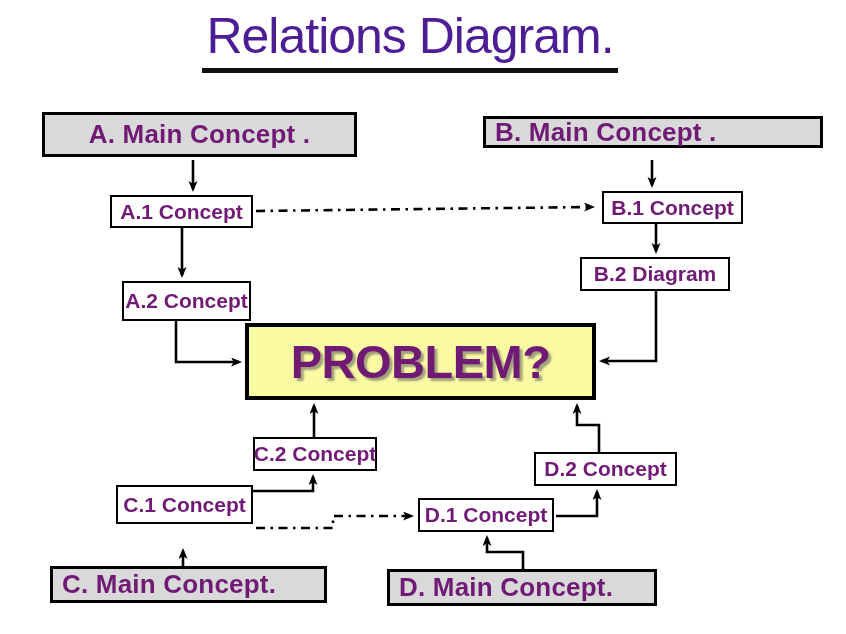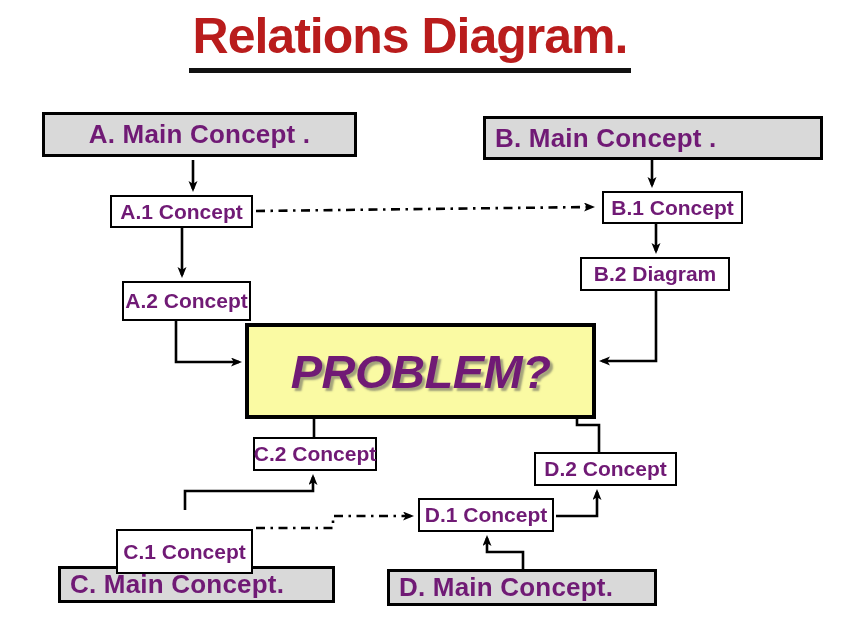--- a/index.html
+++ b/index.html
@@ -10,23 +10,23 @@
     font-family:"Liberation Sans", sans-serif;
     overflow:hidden;
   }
   .title-wrap{
     position:absolute;top:8px;left:0;right:26px;
     text-align:center;
   }
   .title{
     display:inline-block;
     font-size:50px;
-    font-weight:700;
+    font-weight:400;
     letter-spacing:-1px;
-    color:#b91c1c;
+    color:#4c1d95;
     border-bottom:5px solid #111;
     padding:0 4px 2px 4px;
     line-height:1.15;
   }
   svg.connectors{
     position:absolute;top:0;left:0;width:846px;height:634px;
   }
   .conn{
     fill:none;
     stroke:var(--line,#000);
@@ -94,28 +94,28 @@
     <path class="conn" d="M183,566 L183,551" marker-end="url(#ah)"></path>
     <path class="conn" d="M185,510 L185,491 L313,491 L313,477" marker-end="url(#ah)"></path>
     <path class="conn" d="M314,437 L314,406" marker-end="url(#ah)"></path>
     <path class="conn dashdot" d="M256,528 L333,528 L333,516 L411,516" marker-end="url(#ah)"></path>
     <path class="conn" d="M523,569 L523,552 L487,552 L487,538" marker-end="url(#ah)"></path>
     <path class="conn" d="M556,516 L597,516 L597,492" marker-end="url(#ah)"></path>
     <path class="conn" d="M599,452 L599,425 L577,425 L577,406" marker-end="url(#ah)"></path>
   </svg>
 
   <div class="box main" style="left:42px;top:112px;width:315px;height:45px;">A. Main Concept .</div>
-  <div class="box main left-text" style="left:483px;top:116px;width:340px;height:44px;">B. Main Concept .</div>
-  <div class="box main left-text" style="left:50px;top:566px;width:277px;height:37px;margin-left:8px;">C. Main Concept.</div>
+  <div class="box main left-text" style="left:483px;top:116px;width:340px;height:32px;">B. Main Concept .</div>
+  <div class="box main left-text" style="left:50px;top:566px;width:277px;height:37px;">C. Main Concept.</div>
   <div class="box main left-text" style="left:387px;top:569px;width:270px;height:37px;">D. Main Concept.</div>
 
   <div class="box sub" style="left:110px;top:195px;width:143px;height:33px;">A.1 Concept</div>
   <div class="box sub" style="left:122px;top:281px;width:129px;height:40px;">A.2 Concept</div>
   <div class="box sub" style="left:602px;top:191px;width:141px;height:33px;">B.1 Concept</div>
   <div class="box sub" style="left:580px;top:257px;width:150px;height:34px;">B.2 Diagram</div>
-  <div class="box sub" style="left:116px;top:529px;width:137px;height:45px;">C.1 Concept</div>
+  <div class="box sub" style="left:116px;top:485px;width:137px;height:39px;">C.1 Concept</div>
   <div class="box sub" style="left:253px;top:437px;width:124px;height:34px;">C.2 Concept</div>
   <div class="box sub" style="left:418px;top:498px;width:136px;height:34px;">D.1 Concept</div>
   <div class="box sub" style="left:534px;top:452px;width:143px;height:34px;text-align:center;">D.2 Concept</div>
 
-  <div class="box problem" style="left:245px;top:323px;width:351px;height:96px;font-style:italic;">PROBLEM?</div>
+  <div class="box problem" style="left:245px;top:323px;width:351px;height:77px;">PROBLEM?</div>
 
 </div>
 
 </body></html>

